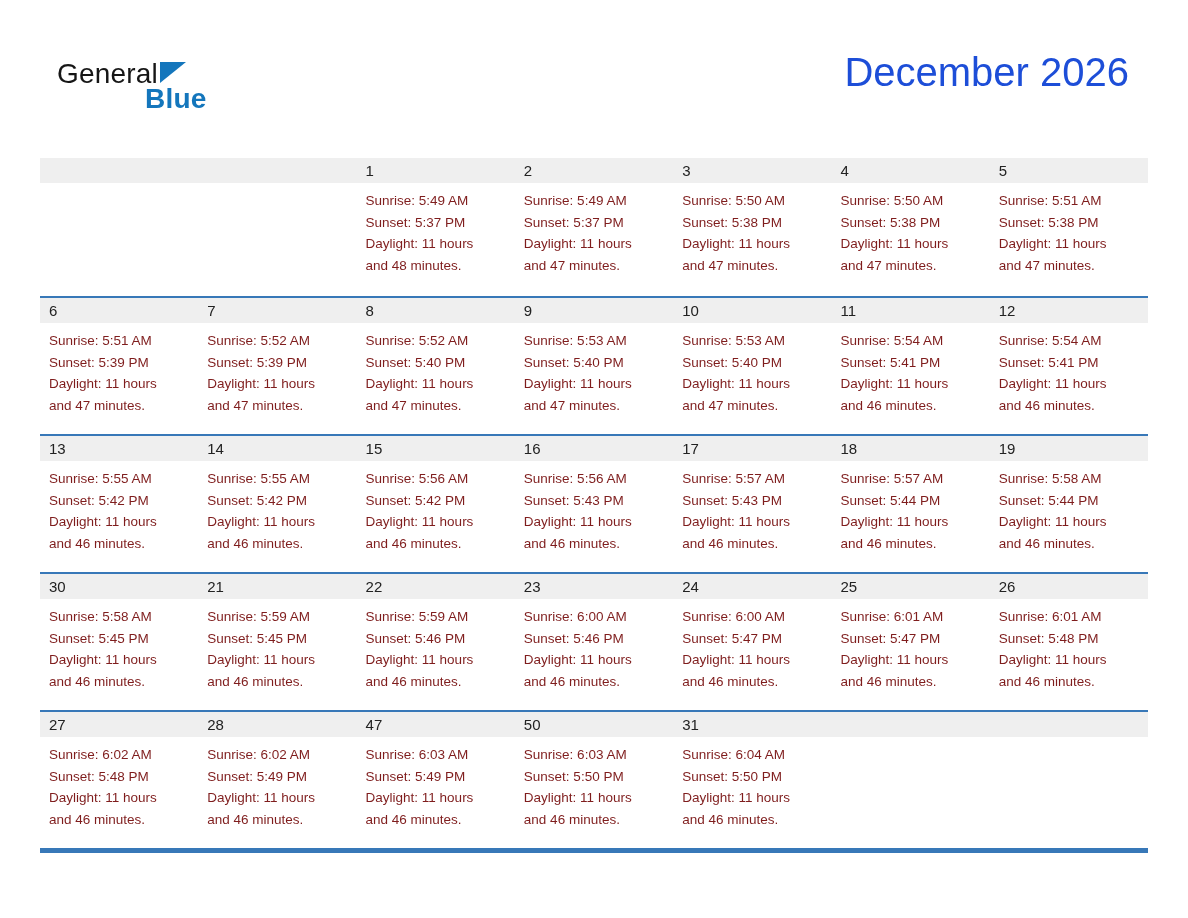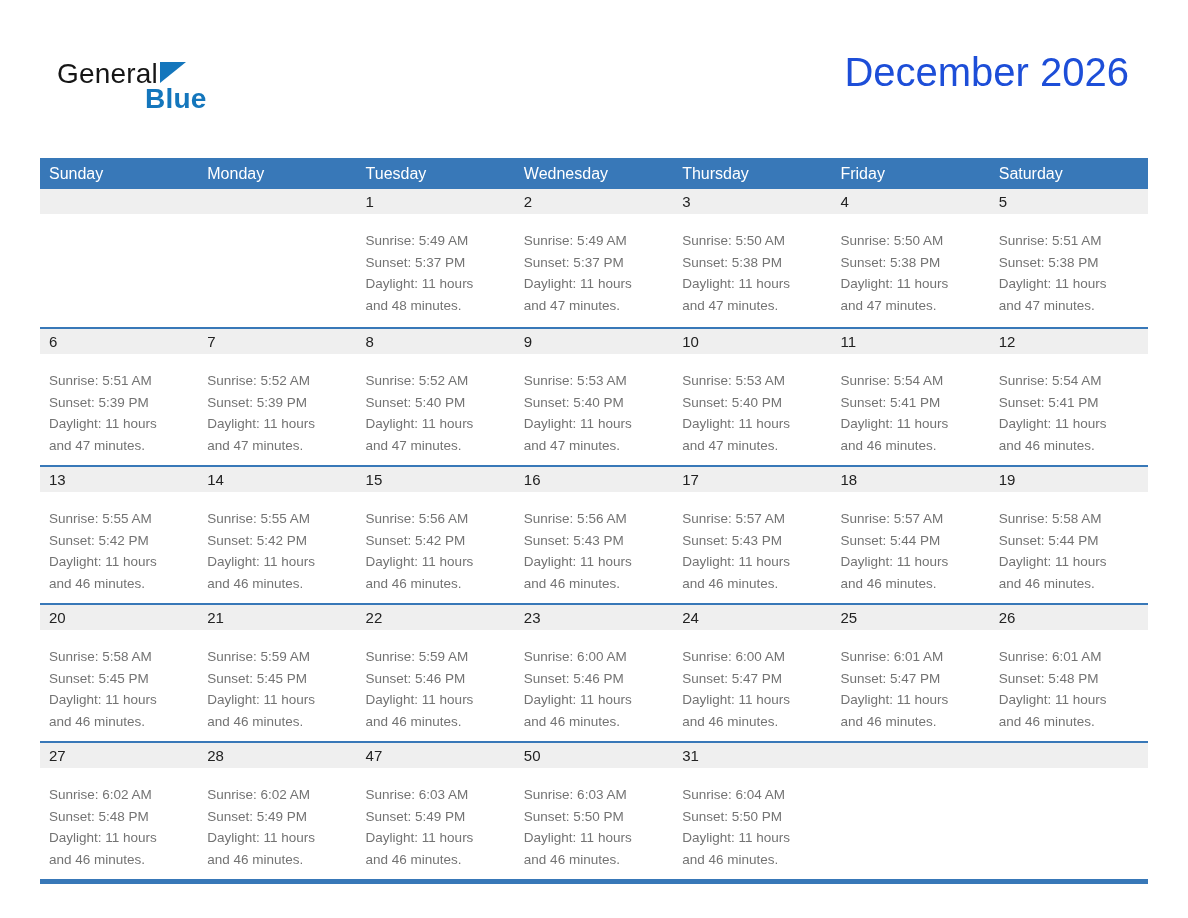--- a/index.html
+++ b/index.html
@@ -40,48 +40,39 @@
     min-height:138px;
     border-top:2px solid var(--blue);
     background:#fff;
   }
   #weeks .week-row:first-child{border-top:none;}
   .num-band{
     height:25px;background:var(--band);
     font-size:15px;color:#222;
     padding:4px 0 0 9px;
   }
-  .lines{padding:7px 8px 0 9px;font-size:13.5px;line-height:21.5px;color:#737373;margin-top:9px;}
+  .lines{padding:7px 8px 0 9px;font-size:13.5px;line-height:21.5px;color:#7f1d1d;}
   .bottom-bar{height:5px;background:var(--blue);}
 </style>
 </head>
 <body>
 
 <div class="logo">
   <div class="logo-row">
     <span class="logo-general">General</span>
     <span class="logo-flag"></span>
   </div>
   <div class="logo-blue">Blue</div>
 </div>
 
 <div class="title-block">
   <div class="month-title">December 2026</div>
 </div>
 
 <div class="calendar">
-  <div class="weekday-row" id="weekday-row">
-      <div class="weekday-cell">Sunday</div>
-      <div class="weekday-cell">Monday</div>
-      <div class="weekday-cell">Tuesday</div>
-      <div class="weekday-cell">Wednesday</div>
-      <div class="weekday-cell">Thursday</div>
-      <div class="weekday-cell">Friday</div>
-      <div class="weekday-cell">Saturday</div>
-    </div>
   <div id="weeks">
       <div class="week-row">
         <div class="day-cell">
           <div class="num-band"></div>
         </div>
         <div class="day-cell">
           <div class="num-band"></div>
         </div>
         <div class="day-cell">
           <div class="num-band">1</div>
@@ -254,21 +245,21 @@
           <div class="lines">
             <div class="line">Sunrise: 5:58 AM</div>
             <div class="line">Sunset: 5:44 PM</div>
             <div class="line">Daylight: 11 hours</div>
             <div class="line">and 46 minutes.</div>
           </div>
         </div>
       </div>
       <div class="week-row">
         <div class="day-cell">
-          <div class="num-band">20</div>
+          <div class="num-band">30</div>
           <div class="lines">
             <div class="line">Sunrise: 5:58 AM</div>
             <div class="line">Sunset: 5:45 PM</div>
             <div class="line">Daylight: 11 hours</div>
             <div class="line">and 46 minutes.</div>
           </div>
         </div>
         <div class="day-cell">
           <div class="num-band">21</div>
           <div class="lines">

